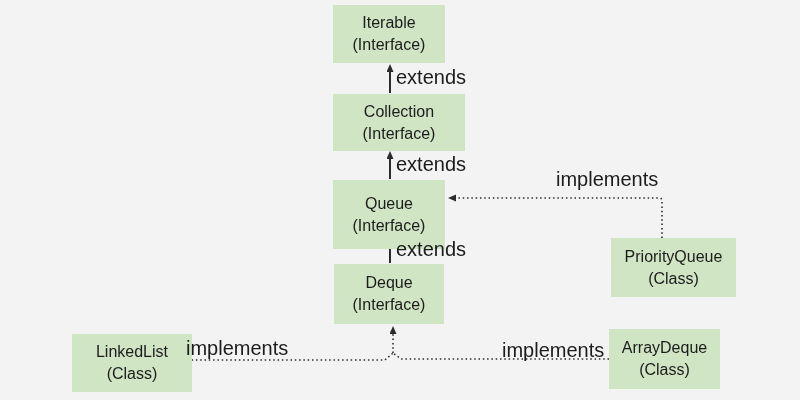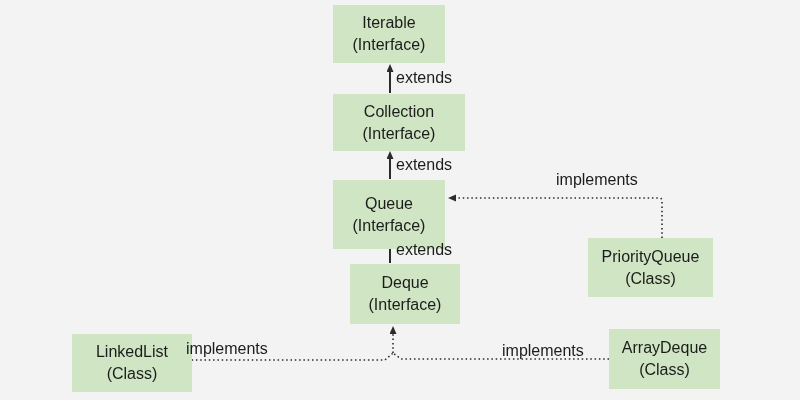--- a/index.html
+++ b/index.html
@@ -36,21 +36,21 @@
     background:var(--node-fill);
     color:var(--text);
     display:flex;flex-direction:column;
     align-items:center;justify-content:center;
     text-align:center;
     font-size:16px;line-height:22px;
   }
   .edge-label{
     position:absolute;
     color:var(--text);
-    font-size:16px;line-height:21px;
+    font-size:20px;line-height:21px;
     white-space:nowrap;
   }
 </style>
 </head>
 <body>
 
 <div class="canvas">
 
   <svg class="edges" viewBox="0 0 800 400" xmlns="http://www.w3.org/2000/svg">
     <defs>
@@ -78,26 +78,26 @@
   <div class="node" style="left:333px;top:94px;width:132px;height:57px;">
     <span>Collection</span>
     <span>(Interface)</span>
   </div>
 
   <div class="node" style="left:333px;top:180px;width:112px;height:69px;">
     <span>Queue</span>
     <span>(Interface)</span>
   </div>
 
-  <div class="node" style="left:350px;top:264px;width:110px;height:60px;">
+  <div class="node" style="left:334px;top:264px;width:110px;height:60px;">
     <span>Deque</span>
     <span>(Interface)</span>
   </div>
 
-  <div class="node" style="left:588px;top:238px;width:125px;height:59px;">
+  <div class="node" style="left:611px;top:238px;width:125px;height:59px;">
     <span>PriorityQueue</span>
     <span>(Class)</span>
   </div>
 
   <div class="node" style="left:72px;top:334px;width:120px;height:58px;">
     <span>LinkedList</span>
     <span>(Class)</span>
   </div>
 
   <div class="node" style="left:609px;top:329px;width:111px;height:60px;">

